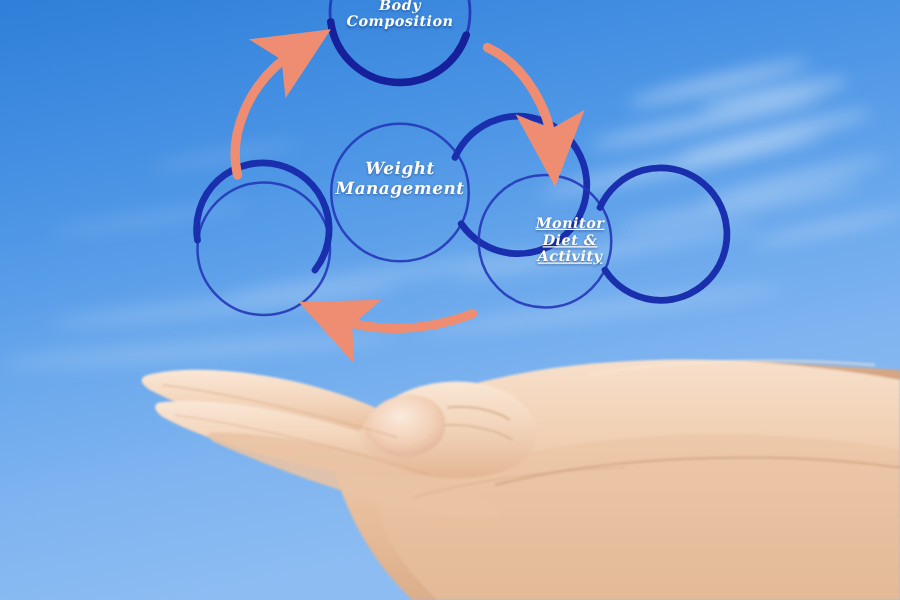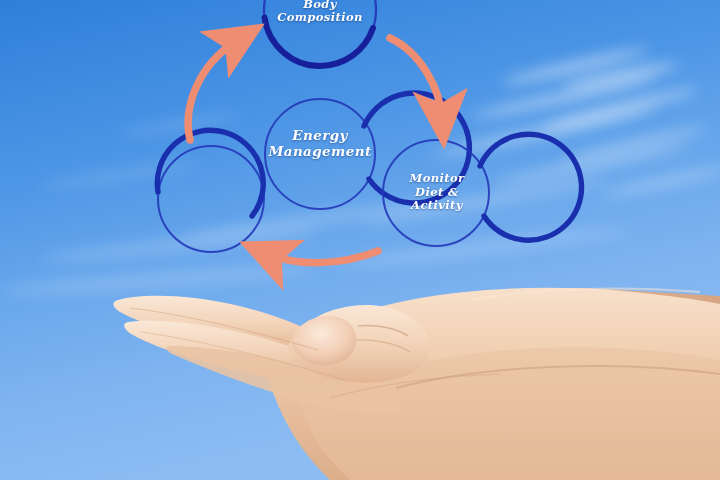--- a/index.html
+++ b/index.html
@@ -52,21 +52,21 @@
     font-weight: bold;
     letter-spacing: 0.4px;
     line-height: 1.18;
     text-shadow: 0 1px 2px rgba(20,50,110,.55);
     pointer-events: none;
     white-space: pre-line;
   }
   #label-top    { left: 258px; top: -16px; width: 124px; font-size: 11.5px; }
   #label-center { left: 258px; top: 128px; width: 124px; font-size: 13.5px; }
   #label-left   { left: 152px; top: 176px; width: 118px; font-size: 11.5px; }
-  #label-right  { left: 378px; top: 172px; width: 118px; font-size: 11.5px; }
+  #label-right  { left: 397px; top: 172px; width: 118px; font-size: 11.5px; text-decoration: underline; }
 </style>
 </head>
 <body>
 
 <div id="stage">
 
   <div class="sky"></div>
 
   <div class="cloudlayer">
     <div class="cld" style="left:500px; top:62px;  width:150px; height:9px;  opacity:.55; transform:rotate(-13deg);"></div>
@@ -221,21 +221,21 @@
 
       <path d="M 390 38 C 420 52, 440 88, 442 118" fill="none" stroke="#ef8d73" stroke-width="7.5" stroke-linecap="round" marker-end="url(#ah)"></path>
 
       <path d="M 378 251 C 340 266, 296 266, 268 254" fill="none" stroke="#ef8d73" stroke-width="7.5" stroke-linecap="round" marker-end="url(#ah)"></path>
     </svg>
 
     <div id="label-top" class="node-label">Measure
 Body
 Composition</div>
 
-    <div id="label-center" class="node-label">Energy
+    <div id="label-center" class="node-label">Weight
 Management</div>
 
 
     <div id="label-right" class="node-label">Monitor
 Diet &amp;
 Activity</div>
   </div>
 
 </div>
 

